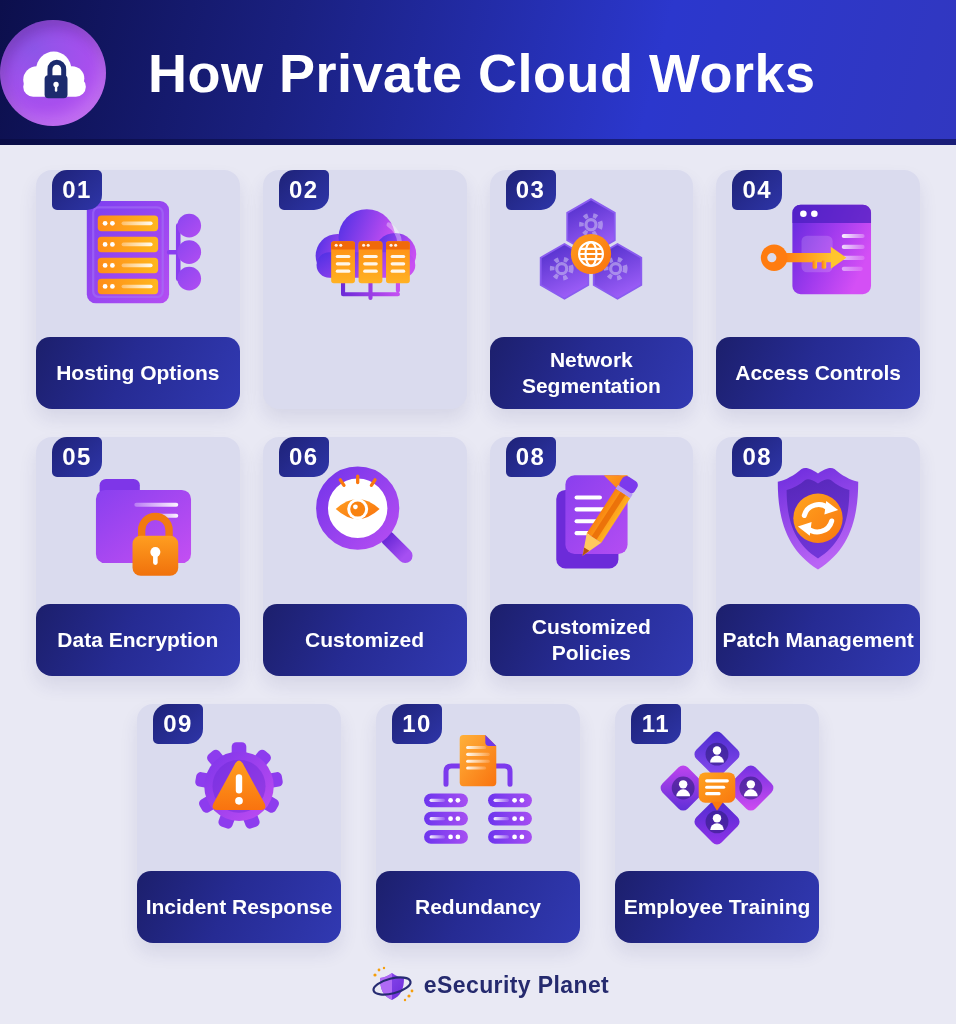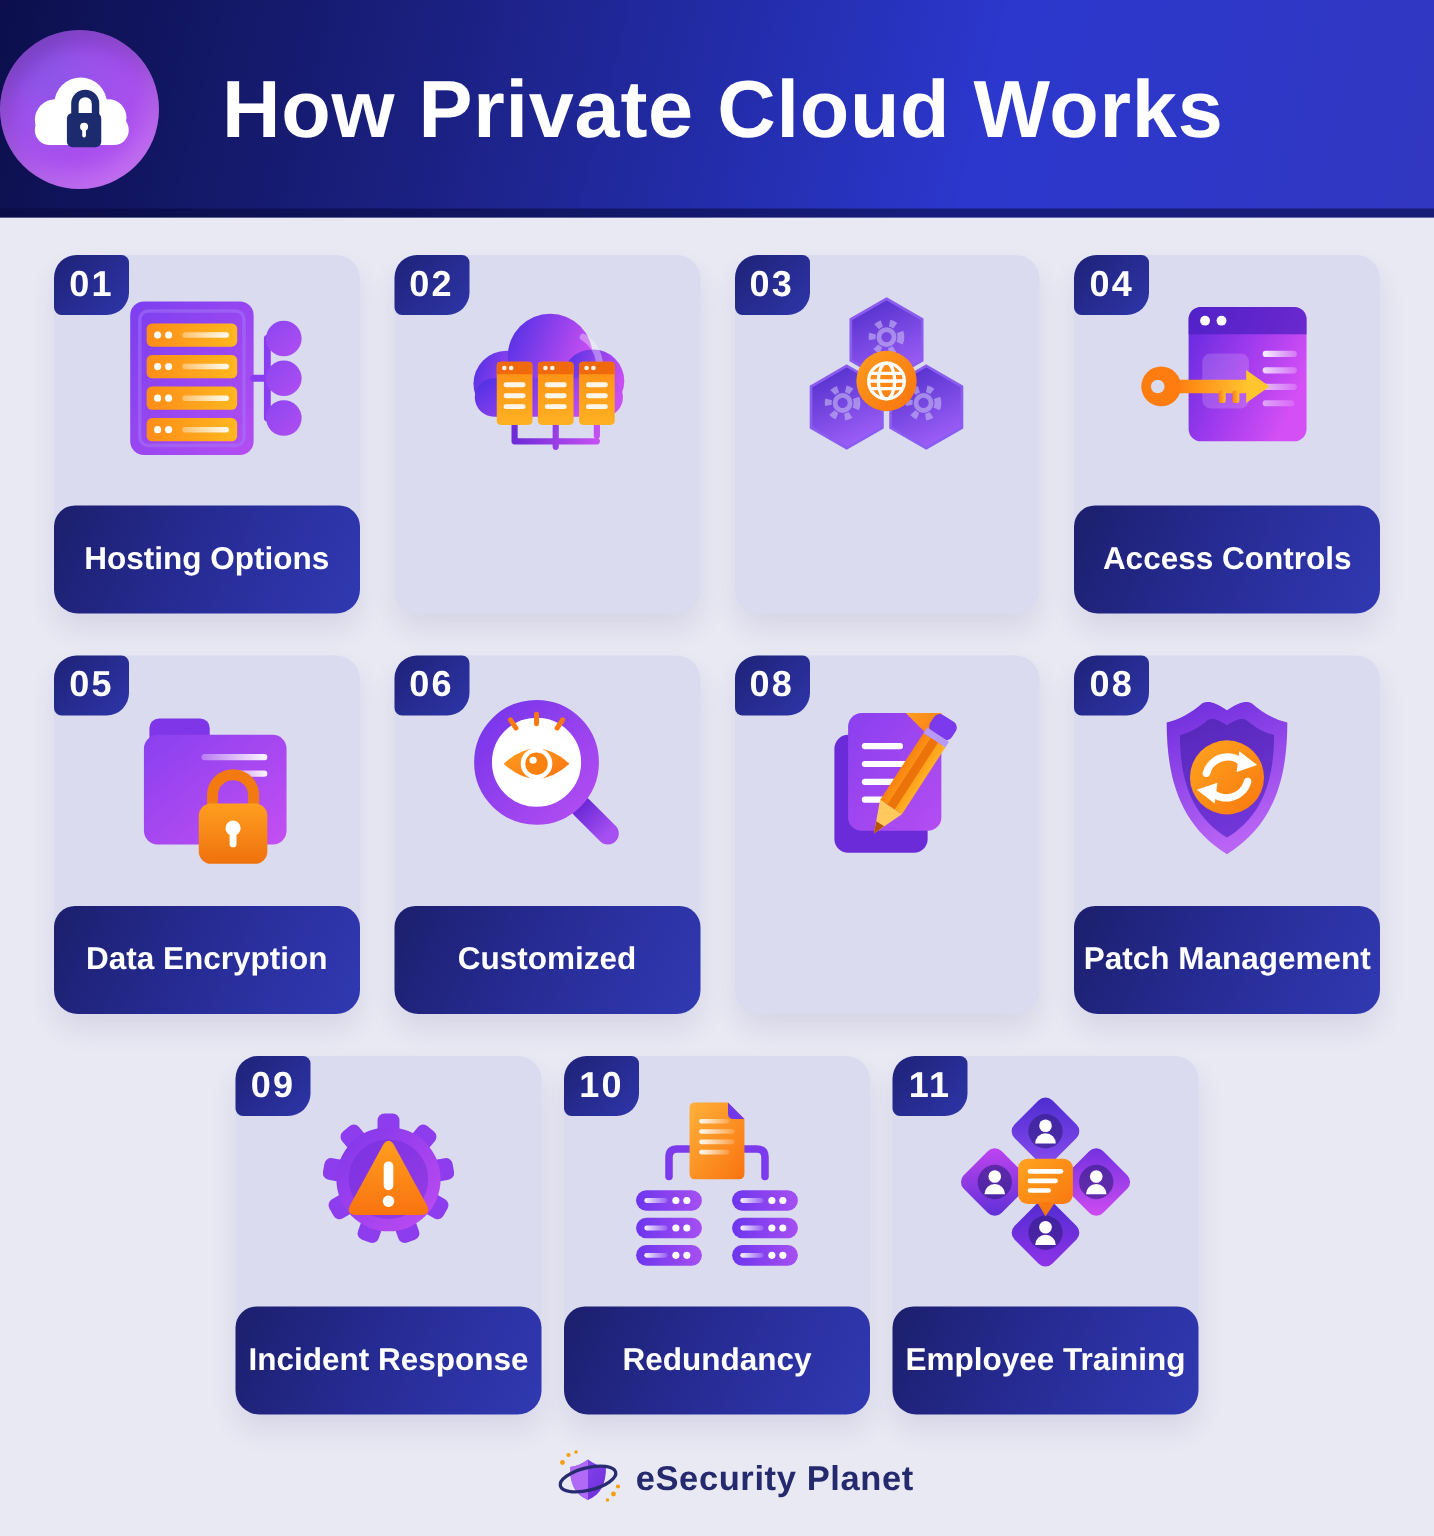--- a/index.html
+++ b/index.html
@@ -29,42 +29,42 @@
     font-size:54px;font-weight:bold;letter-spacing:.5px;
     white-space:nowrap;
   }
   
   .grid{
     padding:25px 36px 0;
     display:grid;grid-template-columns:repeat(4,1fr);
     gap:28px 23px;
   }
   .row3{
-    display:flex;justify-content:center;gap:15px;margin-top:28px;
+    display:flex;justify-content:center;gap:35px;margin-top:28px;
   }
   .row3 .card{width:204px;flex:0 0 auto;}
   .card{
     position:relative;height:239px;
     background:#dadbee;border-radius:16px;
     box-shadow:0 10px 18px rgba(45,45,115,.10);
   }
   .icon-area{
     position:absolute;top:0;left:0;right:0;bottom:72px;
     display:flex;align-items:center;justify-content:center;
   }
   .band{
     position:absolute;bottom:0;left:0;right:0;height:72px;
     border-radius:14px 14px 16px 16px;
     background:linear-gradient(115deg,#1c1f6c 0%,#262b93 45%,#3139b2 100%);
     display:flex;align-items:center;justify-content:center;
     color:#fff;font-size:21px;font-weight:bold;line-height:1.22;
     text-align:center;padding:0 6px;box-sizing:border-box;
   }
   .num{
-    position:absolute;top:0;left:0;z-index:2;
+    position:absolute;top:0;left:16px;z-index:2;
     min-width:50px;height:40px;padding:0 9px;box-sizing:border-box;
     border-radius:15px 5px 15px 5px;
     background:linear-gradient(135deg,#1e2278,#2e35a8);
     color:#fff;font-size:24px;font-weight:bold;letter-spacing:1.5px;
     display:flex;align-items:center;justify-content:center;
   }
   
   .footer{
     margin-top:22px;
     display:flex;align-items:center;justify-content:center;gap:9px;margin-left:24px;
@@ -243,20 +243,21 @@
           </g>
         </g>
         <circle cx="70" cy="70" r="22" fill="url(#i3o)"></circle>
         <g stroke="#fff" fill="none" stroke-width="2.4">
           <circle cx="70" cy="70" r="13"></circle>
           <ellipse cx="70" cy="70" rx="6" ry="13"></ellipse>
           <path d="M58 64.5 H82 M57 70 H83 M58 75.5 H82"></path>
         </g>
       </svg>
     </div>
+    <div class="band">Network Segmentation</div>
   </div>
 
   <div class="card">
     <div class="num">04</div>
     <div class="icon-area">
       <svg width="132" height="128" viewBox="0 0 140 140">
         <defs>
           <linearGradient id="i4p" x1="0" y1="0" x2="1" y2=".5">
               <stop offset="0" stop-color="#6029dd"></stop>
               <stop offset=".55" stop-color="#a23bee"></stop>
@@ -390,20 +391,21 @@
         <g transform="translate(88 66) rotate(33)">
           <rect x="-9.5" y="-50" width="19" height="15" rx="5" fill="#7c3aed"></rect>
           <rect x="-9.5" y="-36" width="19" height="5" fill="#b79af5"></rect>
           <rect x="-9.5" y="-31" width="19" height="58" fill="url(#i7b)"></rect>
           <rect x="-3.2" y="-31" width="6.4" height="58" fill="#e96c08" opacity=".85"></rect>
           <polygon points="-9.5,27 9.5,27 0,50" fill="#ffc95e"></polygon>
           <polygon points="-3.4,41.5 3.4,41.5 0,50" fill="#b5520e"></polygon>
         </g>
       </svg>
     </div>
+    <div class="band">Customized Policies</div>
   </div>
 
   <div class="card">
     <div class="num">08</div>
     <div class="icon-area">
       <svg width="132" height="128" viewBox="0 0 140 140">
         <defs>
           <linearGradient id="i8s" x1="0" y1="0" x2=".3" y2="1">
               <stop offset="0" stop-color="#6c2bdd"></stop>
               <stop offset="1" stop-color="#b964f5"></stop>

